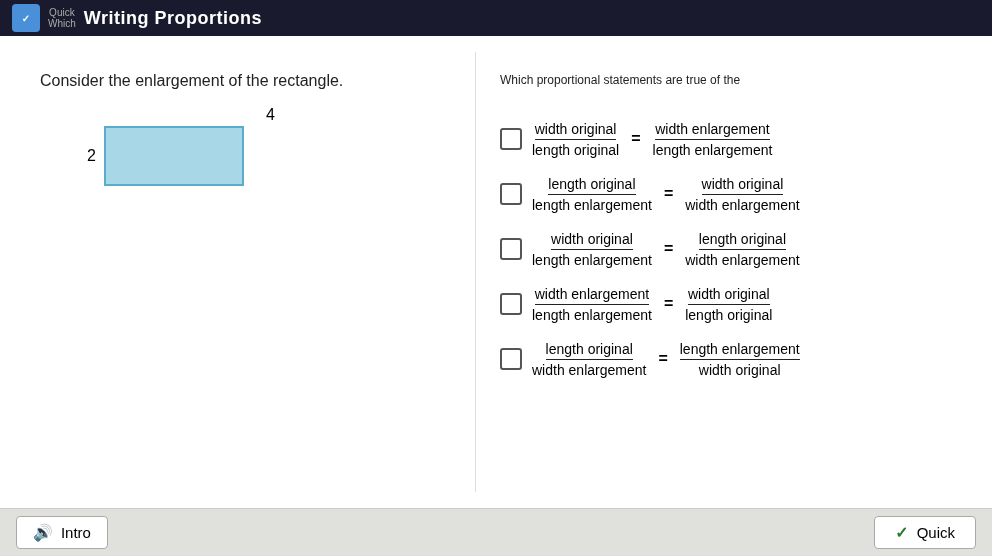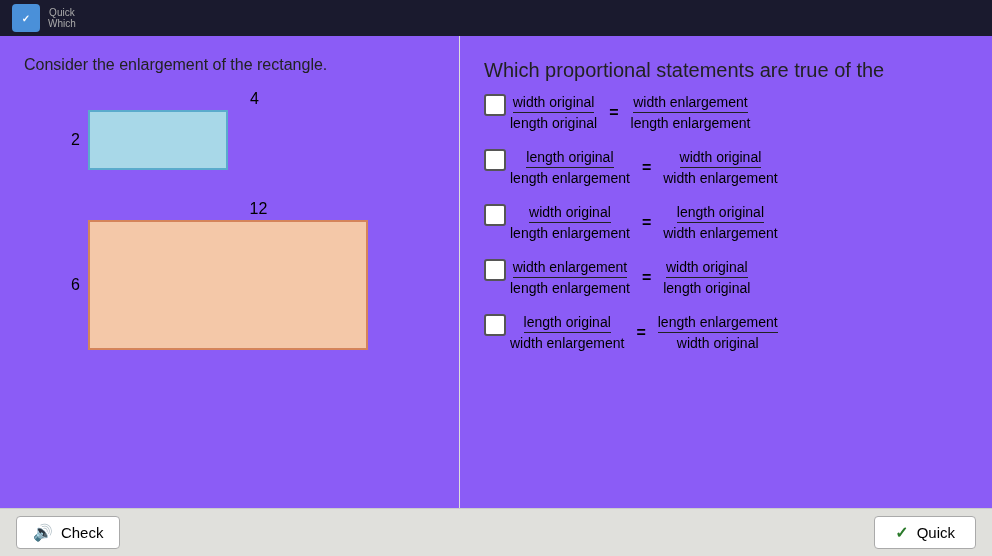--- a/index.html
+++ b/index.html
@@ -38,22 +38,22 @@
     .quick-check-label {
       color: #aaa;
       font-size: 10px;
       text-align: center;
       line-height: 1.1;
     }
 
     .main-content {
       display: flex;
       height: calc(556px - 36px - 48px);
-      background: #8b5cf6;
-      padding: 0;
+      background: #ffffff;
+      padding: 16px;
     }
 
     .left-panel {
       width: 460px;
       padding: 20px 24px;
       border-right: 1px solid #ddd;
     }
 
     .right-panel {
       flex: 1;
@@ -102,31 +102,31 @@
     }
     .large-rect {
       width: 280px;
       height: 130px;
       background: #f4c8a8;
       border: 2px solid #d4845a;
     }
 
     
     .right-title {
-      font-size: 20px;
+      font-size: 12px;
       color: #222;
-      margin-bottom: 10px;
+      margin-bottom: 32px;
       line-height: 1.4;
     }
 
     .option-row {
       display: flex;
-      align-items: flex-start;
+      align-items: center;
       margin-bottom: 18px;
-      gap: 4px;
+      gap: 10px;
     }
     .checkbox {
       width: 22px;
       height: 22px;
       border: 2px solid #555;
       border-radius: 3px;
       background: white;
       flex-shrink: 0;
       cursor: pointer;
     }
@@ -201,42 +201,36 @@
 <body>
 
 <div class="top-bar">
   <div class="top-bar-icon">
     <span style="color:white; font-size:10px; font-weight:bold;">✓</span>
   </div>
   <div style="display:flex;flex-direction:column;align-items:center;">
     <span class="quick-check-label">Quick</span>
     <span class="quick-check-label">Which</span>
   </div>
+  <span class="top-bar-title">Writing Proportions</span>
 </div>
 
 <div class="main-content">
 
   <div class="left-panel">
     <p class="panel-title">Consider the enlargement of the rectangle.</p>
 
     <div class="small-rect-container">
       <div class="label-top">4</div>
       <div class="rect-row">
         <span class="label-left">2</span>
         <div class="small-rect"></div>
       </div>
     </div>
 
-    <div class="large-rect-container">
-      <div class="label-top" style="margin-left:18px;">12</div>
-      <div class="rect-row">
-        <span class="label-left">6</span>
-        <div class="large-rect"></div>
-      </div>
-    </div>
   </div>
 
   <div class="right-panel">
     <p class="right-title">
       <span>Which proportional statements are true of the</span><br>
     </p>
 
     <div class="option-row">
       <div class="checkbox"></div>
       <div class="fraction-expr">
@@ -311,19 +305,19 @@
         </div>
       </div>
     </div>
 
   </div>
 </div>
 
 <div class="bottom-bar">
   <button class="intro-btn">
     <span style="font-size:16px;">🔊</span>
-    <span>Check</span>
+    <span>Intro</span>
   </button>
   <button class="done-btn">
     <span class="check-icon">✓</span>
     <span>Quick</span>
   </button>
 </div>
 
 </body></html>

